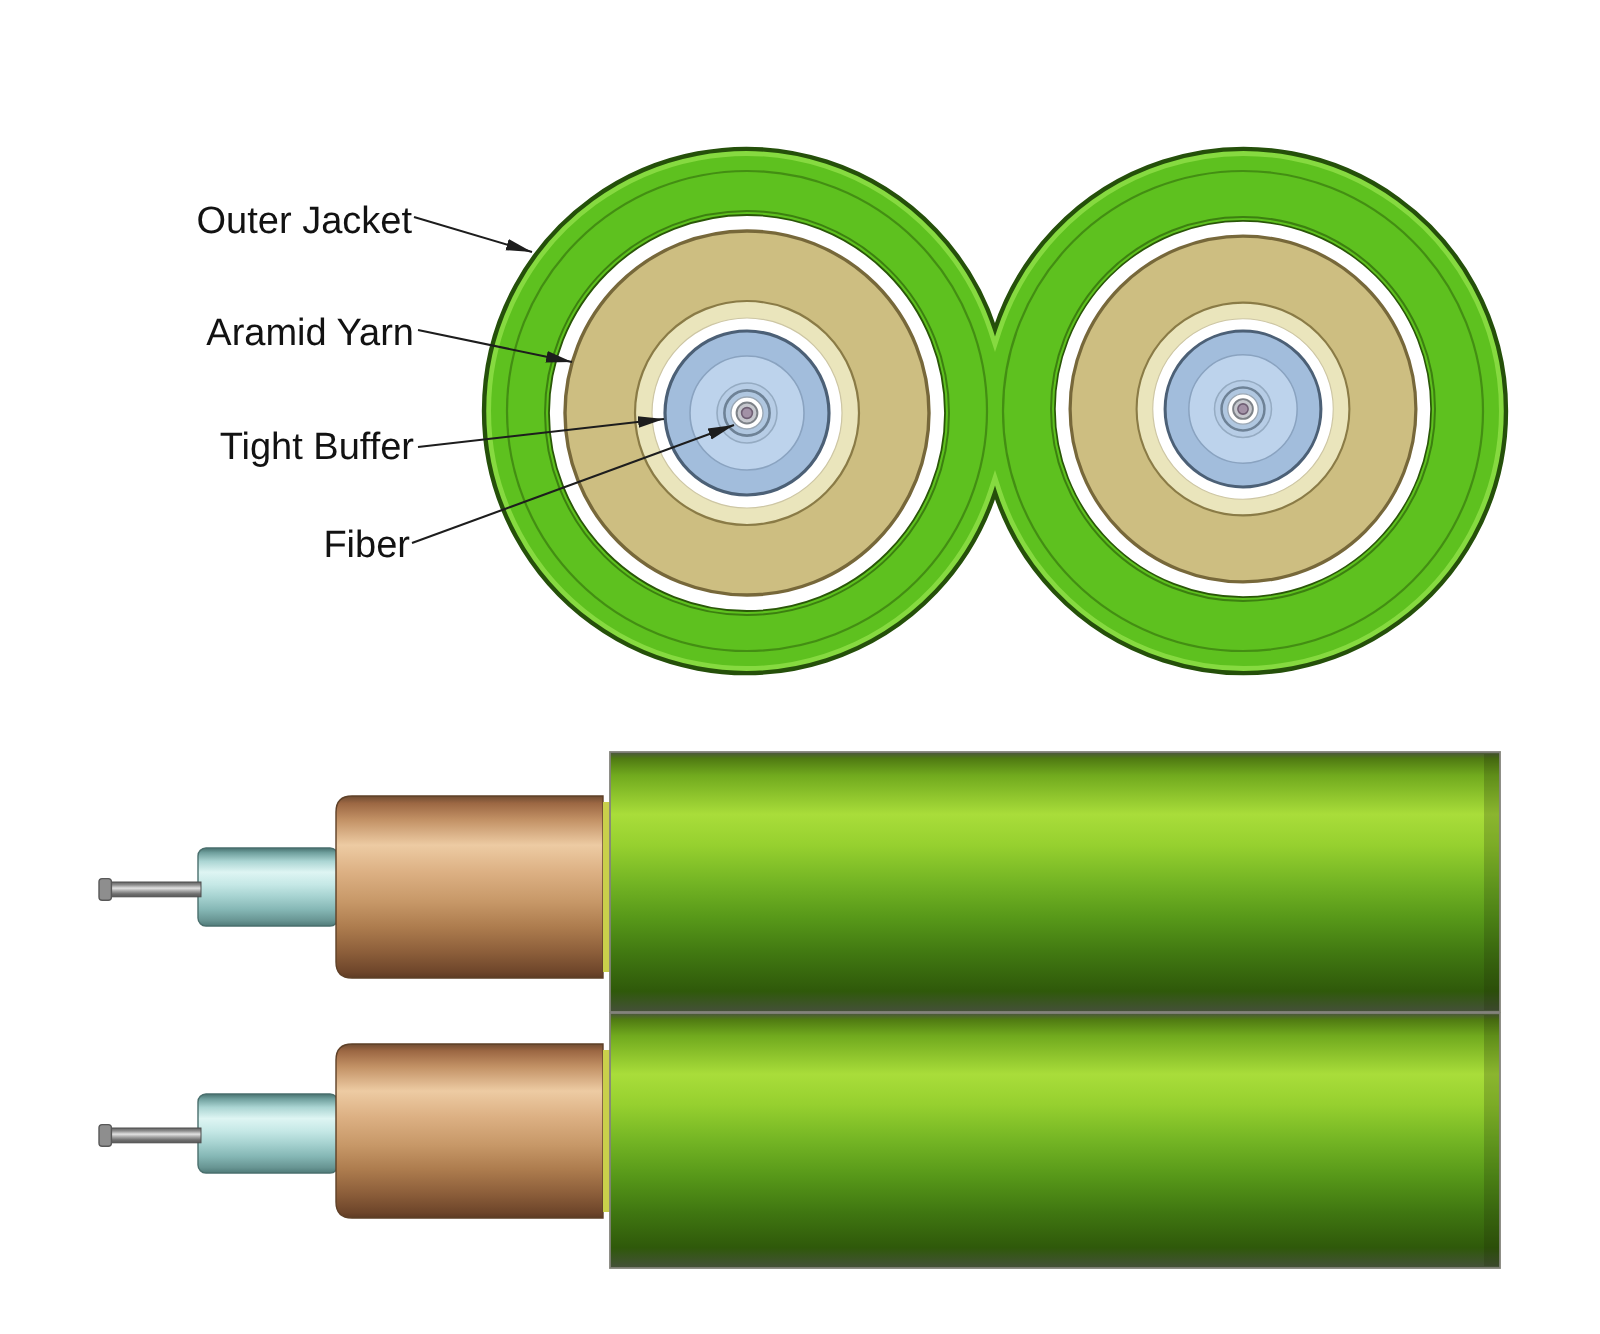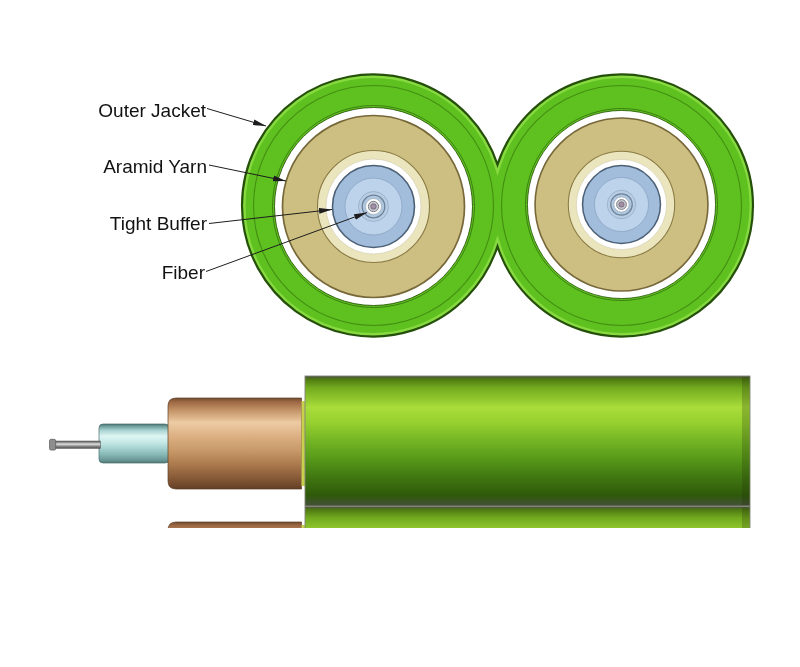--- a/index.html
+++ b/index.html
@@ -1,18 +1,18 @@
 <!DOCTYPE html>
 <html style="--background: #ffffff; --label-text: #121212; --leader: #1d1d1d; --jacket-green: #5ec11f; --jacket-outline: #25500a; --jacket-highlight: #86da40; --aramid-khaki: #cdbe81; --aramid-cream: #eae5bc; --buffer-blue: #a2bddc; --buffer-blue-light: #bdd3ec; --fiber-cladding-gray: #c6c8ce; --fiber-core-mauve: #a291a6; --side-jacket-green: #74b524; --side-aramid-copper: #c79868; --side-buffer-teal: #a7d3d1; --side-fiber-gray: #a8a8a8;"><head>
 <meta charset="utf-8">
 <style>
   html,body{margin:0;padding:0;background:#fff;}
   .stage{
     position:relative;
-    width:800px;height:528px;
+    width:800px;height:667px;
     background:var(--background,#fff);
     overflow:hidden;
     font-family:"Liberation Sans", sans-serif;
   }
   svg{display:block;}
   text.lbl{
     font-family:"Liberation Sans", sans-serif;
     font-size:19px;
     fill:var(--label-text,#121212);
   }

